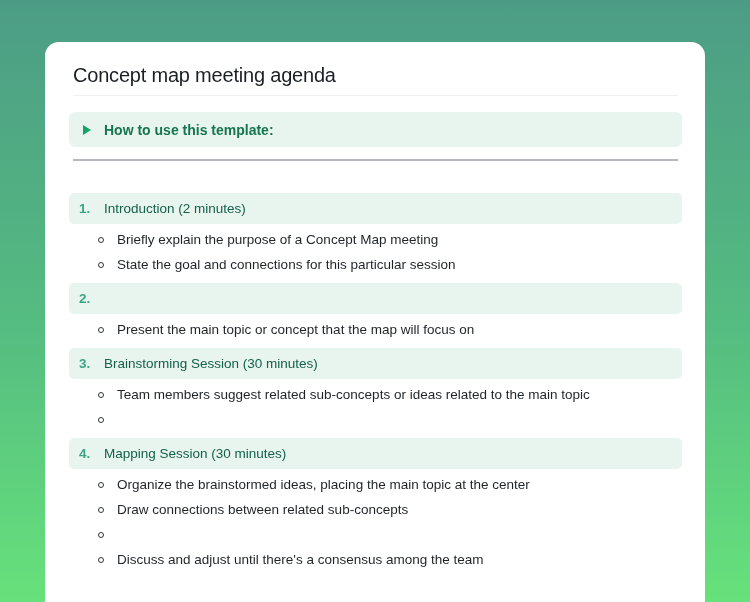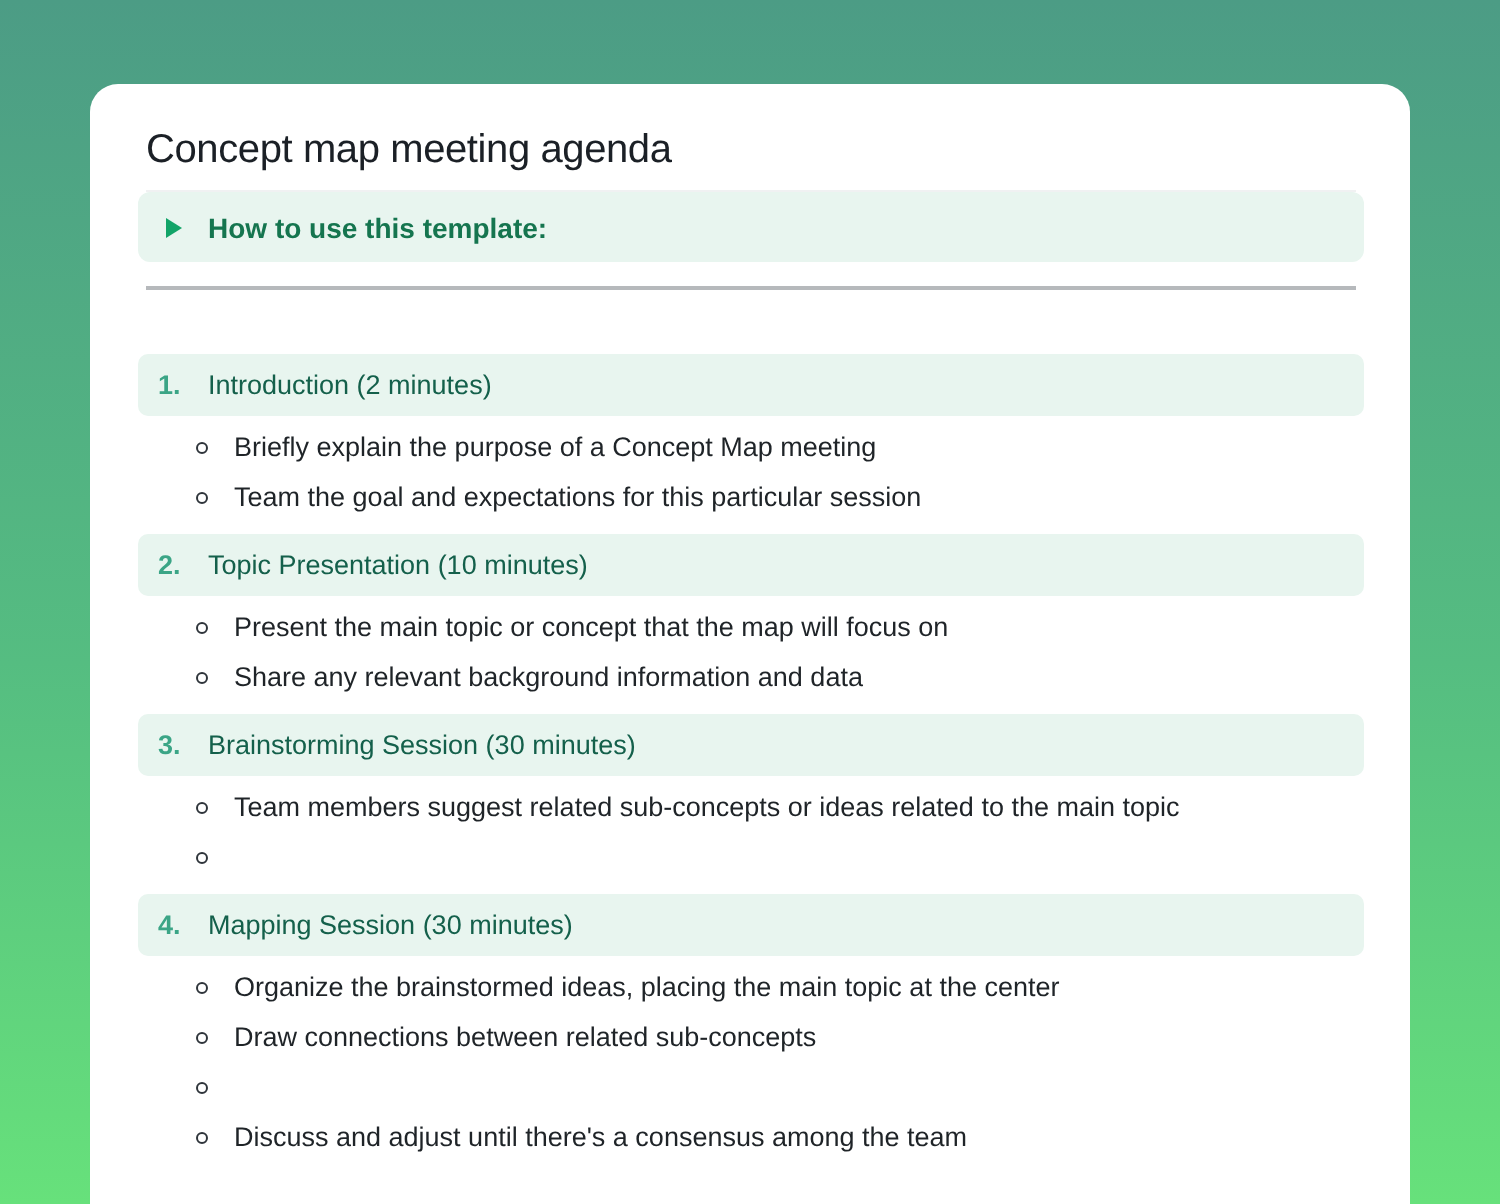--- a/index.html
+++ b/index.html
@@ -25,21 +25,21 @@
     font-weight: 400;
     letter-spacing: -0.2px;
     color: #1B2026;
   }
   .title-hairline {
     margin: 9px 4px 0 4px;
     border-top: 1px solid #F0F1F2;
   }
 
   .toggle-banner {
-    margin-top: 0;
+    margin-top: 16px;
     height: 35px;
     background: #E8F5EF;
     border-radius: 6px;
     display: flex;
     align-items: center;
   }
   .toggle-triangle {
     margin-left: 14px;
     width: 0; height: 0;
     border-left: 8px solid #12A468;
@@ -123,40 +123,35 @@
       <span class="section-heading">Introduction (2 minutes)</span>
     </div>
     <ul class="bullet-list">
   <li class="bullet-row">
     <span class="bullet-ring"></span>
     <span class="bullet-text">Briefly explain the purpose of a Concept Map meeting</span>
   </li>
 
   <li class="bullet-row">
     <span class="bullet-ring"></span>
-    <span class="bullet-text">Team the goal and expectations for this particular session</span>
+    <span class="bullet-text">State the goal and connections for this particular session</span>
   </li>
 </ul>
   </div>
 
   <div class="section">
     <div class="section-banner">
       <span class="section-number">2.</span>
-      <span class="section-heading">Topic Presentation (10 minutes)</span>
     </div>
     <ul class="bullet-list">
   <li class="bullet-row">
     <span class="bullet-ring"></span>
     <span class="bullet-text">Present the main topic or concept that the map will focus on</span>
   </li>
 
-  <li class="bullet-row">
-    <span class="bullet-ring"></span>
-    <span class="bullet-text">Share any relevant background information and data</span>
-  </li>
 </ul>
   </div>
 
   <div class="section">
     <div class="section-banner">
       <span class="section-number">3.</span>
       <span class="section-heading">Brainstorming Session (30 minutes)</span>
     </div>
     <ul class="bullet-list">
   <li class="bullet-row">

